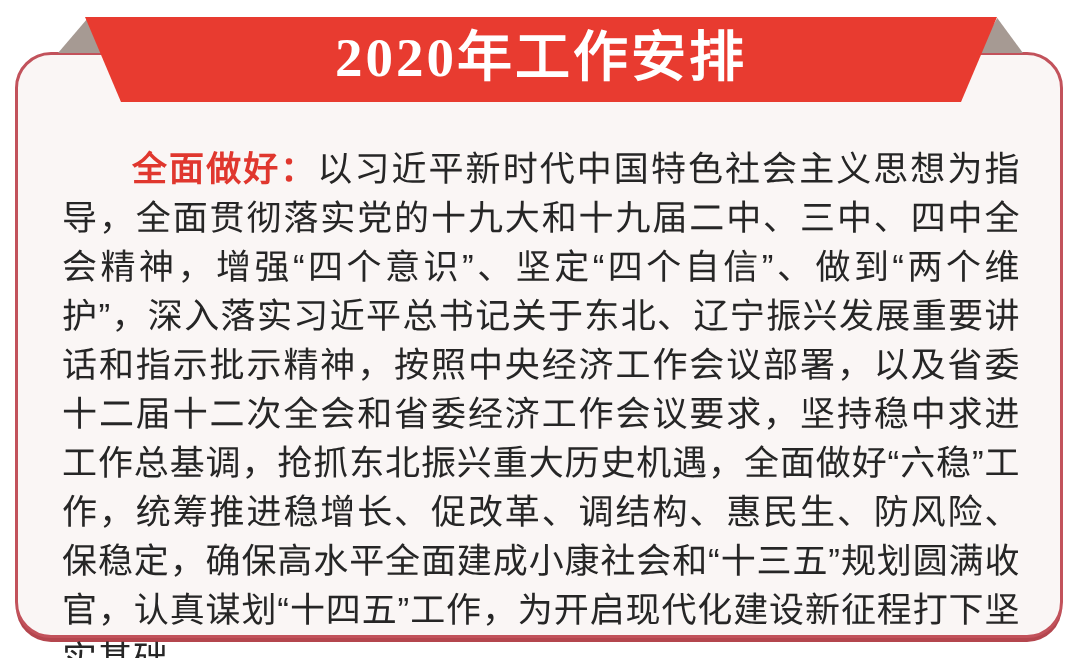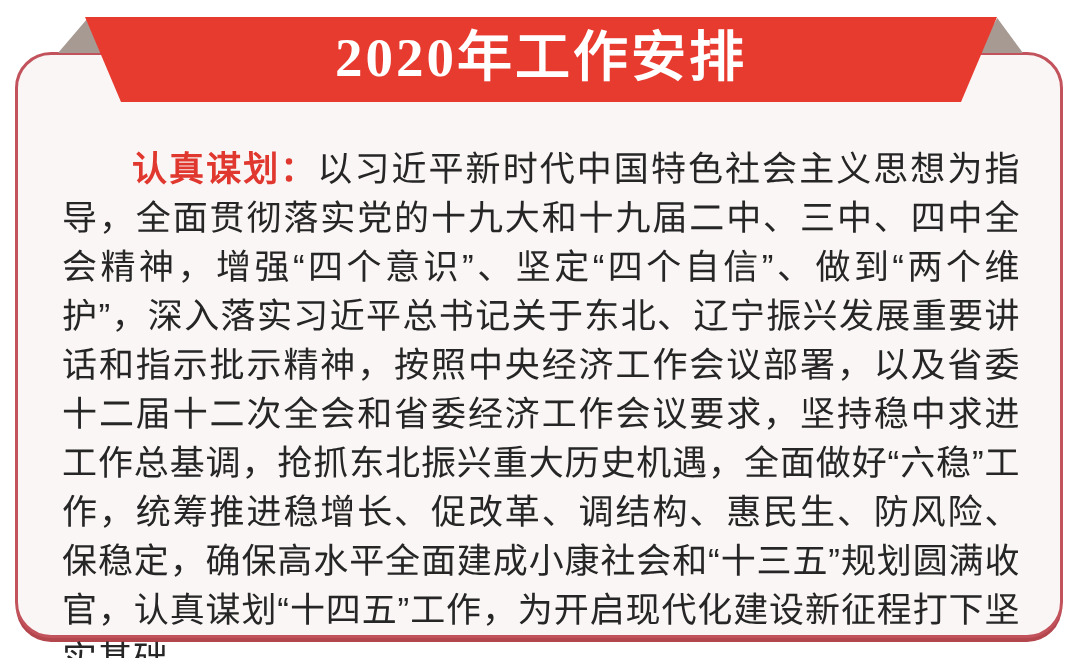--- a/index.html
+++ b/index.html
@@ -100,17 +100,17 @@
 
   <div class="fold fold-left"></div>
   <div class="fold fold-right"></div>
 
   <div class="banner">
     <div class="banner-title">2020年工作安排</div>
   </div>
 
   <div class="content">
     <p>
-      <span class="lead">认真谋划：</span><span>以习近平新时代中国特色社会主义思想为指导，全面贯彻落实党的十九大和十九届二中、三中、四中全会精神，增强“四个意识”、坚定“四个自信”、做到“两个维护”，深入落实习近平总书记关于东北、辽宁振兴发展重要讲话和指示批示精神，按照中央经济工作会议部署，以及省委十二届十二次全会和省委经济工作会议要求，坚持稳中求进工作总基调，抢抓东北振兴重大历史机遇，全面做好“六稳”工作，统筹推进稳增长、促改革、调结构、惠民生、防风险、保稳定，确保高水平全面建成小康社会和“十三五”规划圆满收官，认真谋划“十四五”工作，为开启现代化建设新征程打下坚实基础。</span>
+      <span class="lead">全面做好：</span><span>以习近平新时代中国特色社会主义思想为指导，全面贯彻落实党的十九大和十九届二中、三中、四中全会精神，增强“四个意识”、坚定“四个自信”、做到“两个维护”，深入落实习近平总书记关于东北、辽宁振兴发展重要讲话和指示批示精神，按照中央经济工作会议部署，以及省委十二届十二次全会和省委经济工作会议要求，坚持稳中求进工作总基调，抢抓东北振兴重大历史机遇，全面做好“六稳”工作，统筹推进稳增长、促改革、调结构、惠民生、防风险、保稳定，确保高水平全面建成小康社会和“十三五”规划圆满收官，认真谋划“十四五”工作，为开启现代化建设新征程打下坚实基础。</span>
     </p>
   </div>
 
 </div>
 
 </body></html>

